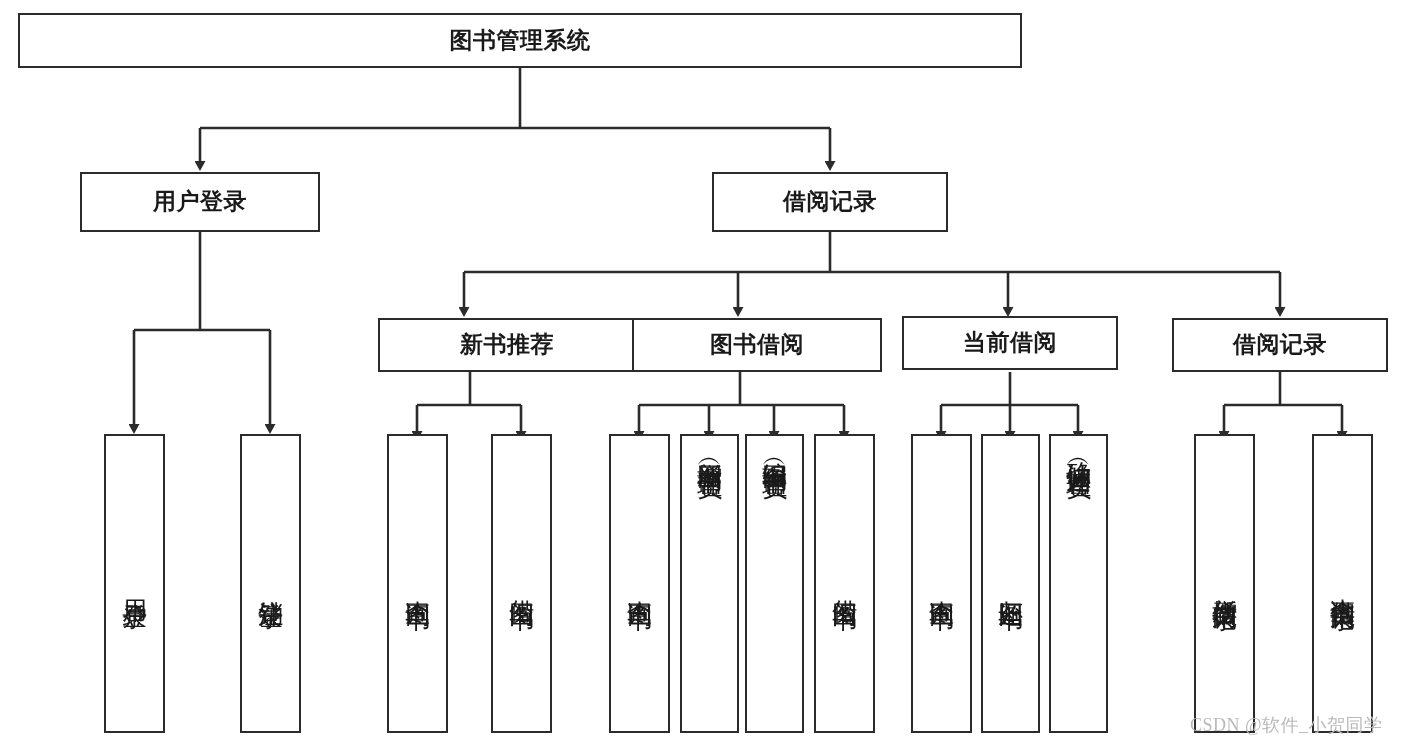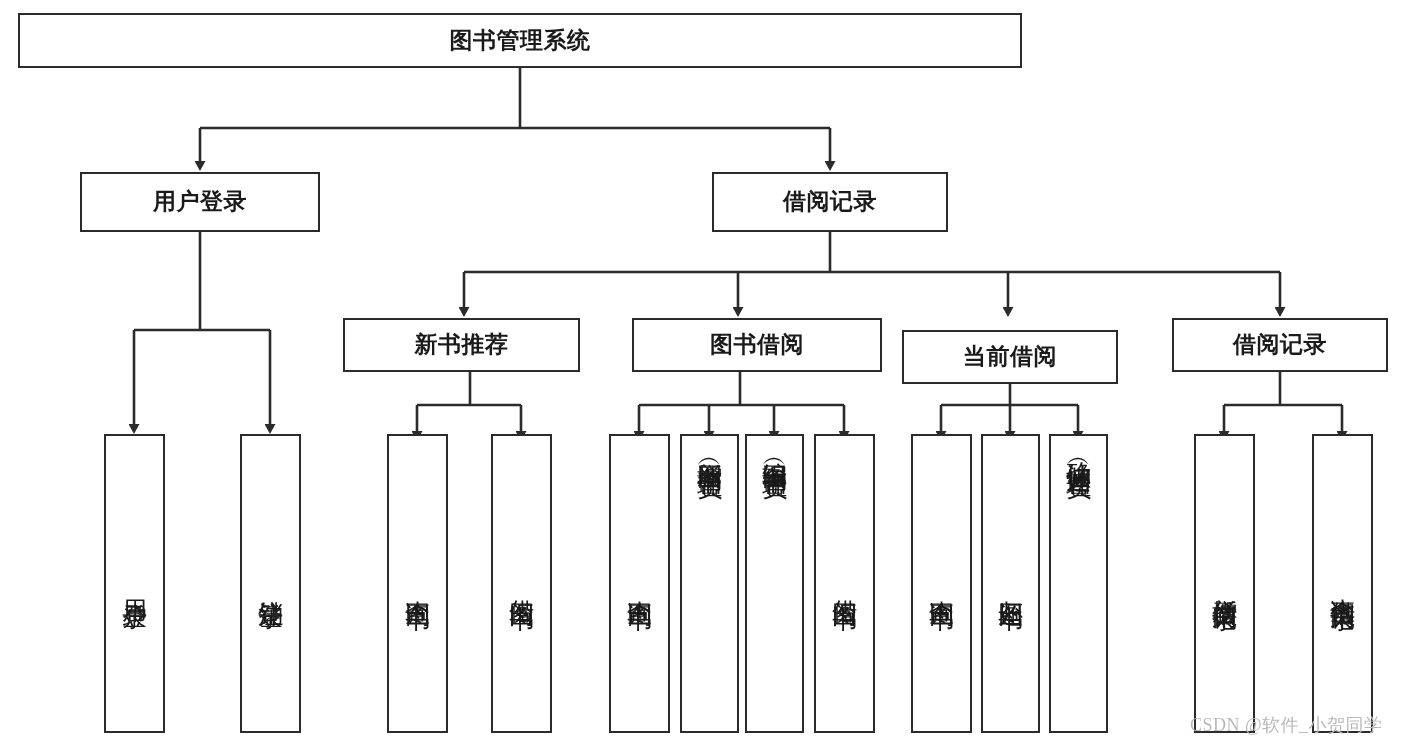--- a/index.html
+++ b/index.html
@@ -134,27 +134,27 @@
     <span class="node-label">图书管理系统</span>
   </div>
 
   <div class="node node-h" style="left:80px; top:172px; width:240px; height:60px;">
     <span class="node-label">用户登录</span>
   </div>
   <div class="node node-h" style="left:712px; top:172px; width:236px; height:60px;">
     <span class="node-label">借阅记录</span>
   </div>
 
-  <div class="node node-h" style="left:343px; top:318px; width:237px; height:54px;">
+  <div class="node node-h" style="left:378px; top:318px; width:258px; height:54px;">
     <span class="node-label">新书推荐</span>
   </div>
   <div class="node node-h" style="left:632px; top:318px; width:250px; height:54px;">
     <span class="node-label">图书借阅</span>
   </div>
-  <div class="node node-h" style="left:902px; top:330px; width:216px; height:54px;">
+  <div class="node node-h" style="left:902px; top:316px; width:216px; height:54px;">
     <span class="node-label">当前借阅</span>
   </div>
   <div class="node node-h" style="left:1172px; top:318px; width:216px; height:54px;">
     <span class="node-label">借阅记录</span>
   </div>
 
   <div class="node node-v align-mid" style="left:104px; top:434px; width:61px; height:299px;">
     <span class="node-label">用户登录</span>
   </div>
   <div class="node node-v align-mid" style="left:240px; top:434px; width:61px; height:299px;">

